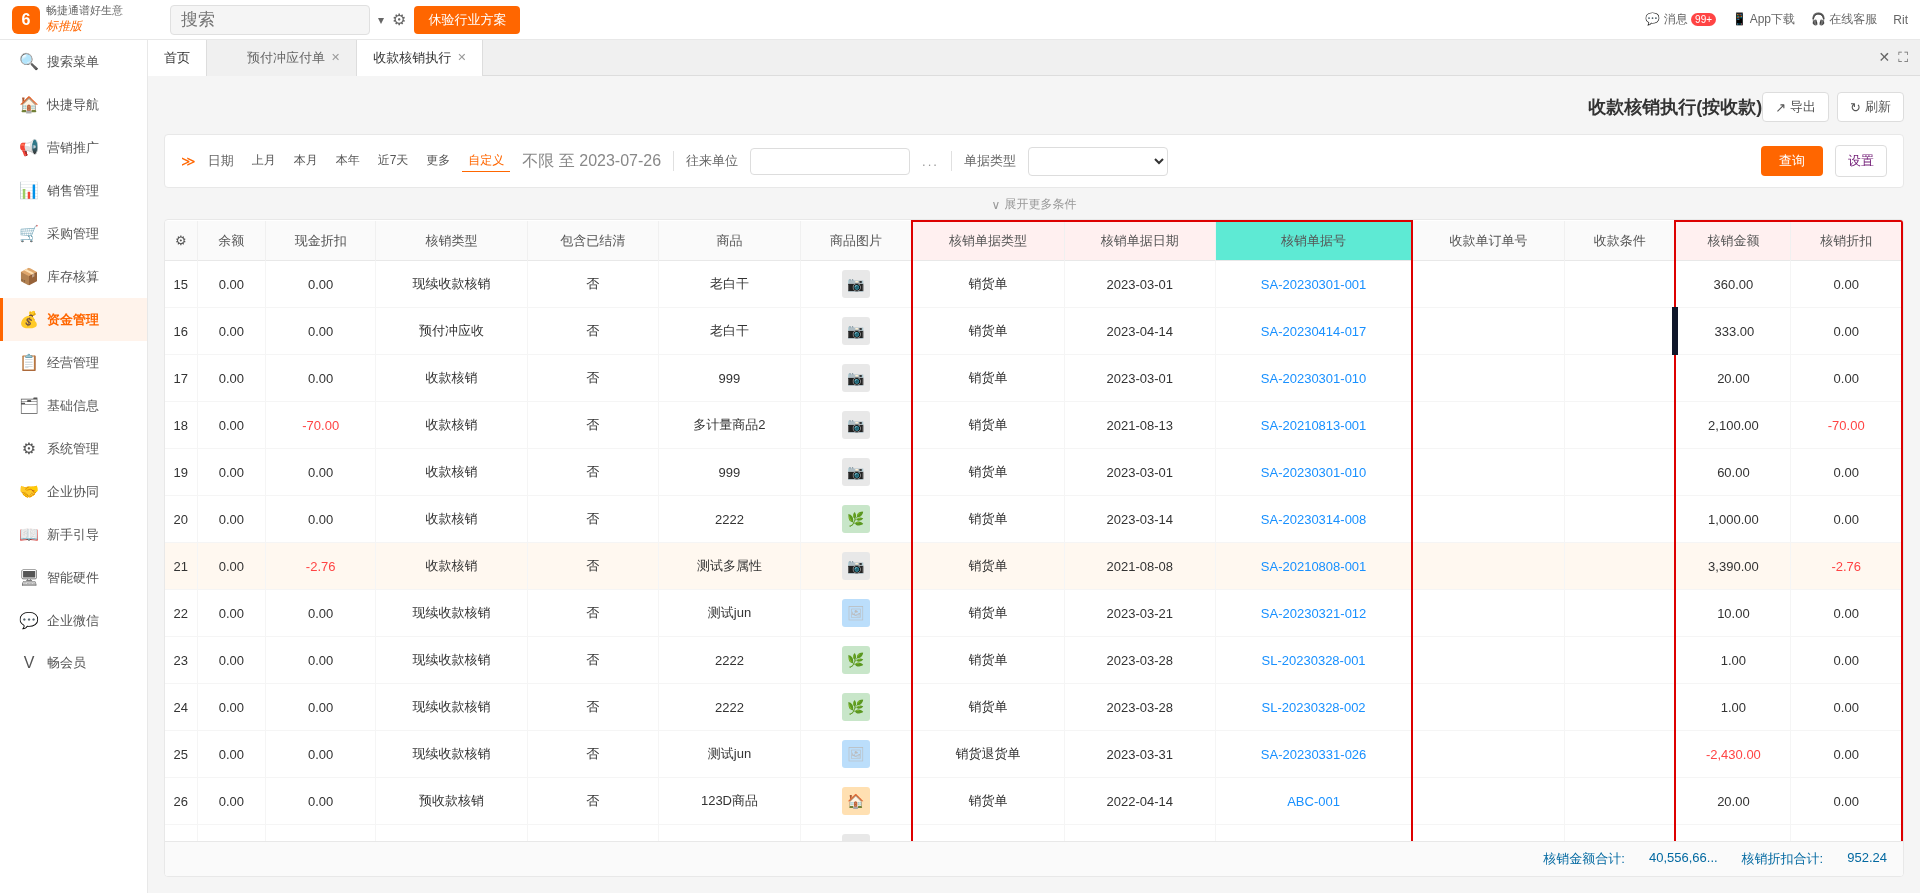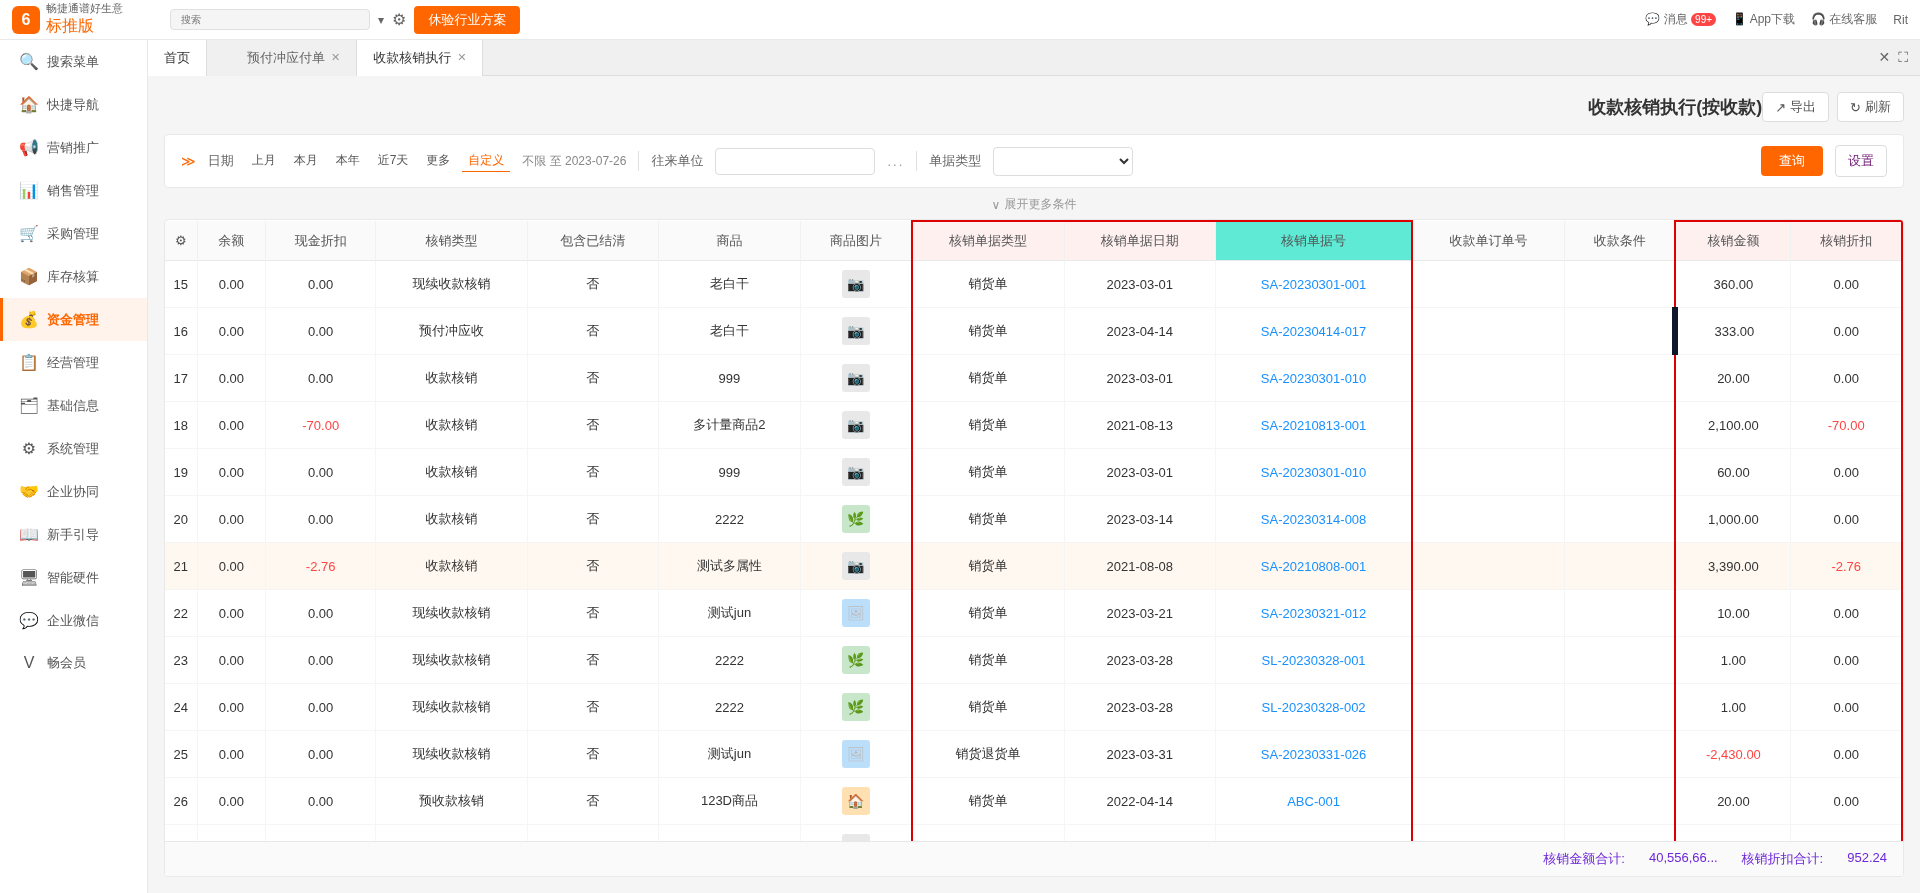--- a/index.html
+++ b/index.html
@@ -22,30 +22,30 @@
       width: 148px;
     }
     .logo-icon {
       width: 28px; height: 28px;
       background: #f60;
       border-radius: 6px;
       display: flex; align-items: center; justify-content: center;
       color: white; font-size: 16px; font-weight: bold;
     }
     .logo-text { font-size: 11px; color: #666; line-height: 1.2; }
-    .logo-badge { font-size: 16px; color: #f60; }
+    .logo-badge { font-size: 12px; color: #f60; font-style: italic; }
     .top-bar-center { flex: 1; display: flex; align-items: center; gap: 8px; }
     .top-bar-search {
       background: #f5f5f5;
       border: 1px solid #e0e0e0;
       border-radius: 4px;
       padding: 4px 10px;
       width: 200px;
       color: #999;
-      font-size: 10px;
+      font-size: 17px;
     }
     .top-bar-dropdown { display: flex; align-items: center; gap: 4px; color: #666; font-size: 12px; cursor: pointer; }
     .top-bar-gear { color: #666; cursor: pointer; font-size: 16px; }
     .top-bar-btn {
       background: #f60;
       color: white;
       border: none;
       border-radius: 4px;
       padding: 5px 14px;
       font-size: 13px;
@@ -138,21 +138,21 @@
       align-items: center;
       gap: 12px;
       margin-bottom: 8px;
       flex-wrap: wrap;
     }
     .filter-toggle { color: #f60; cursor: pointer; font-size: 14px; }
     .filter-label { color: #666; font-size: 13px; }
     .filter-links { display: flex; gap: 6px; }
     .filter-link { color: #555; cursor: pointer; font-size: 12px; padding: 2px 6px; }
     .filter-link.custom { color: #f60; border-bottom: 1px solid #f60; }
-    .filter-date-range { color: #888; font-size: 12px; }
+    .filter-date-range { color: #888; font-size: 16px; }
     .filter-divider { width: 1px; height: 20px; background: #e0e0e0; }
     .filter-input {
       border: 1px solid #ddd;
       border-radius: 4px;
       padding: 5px 10px;
       font-size: 13px;
       color: #999;
       width: 160px;
     }
     .filter-dots { color: #999; letter-spacing: 2px; }
@@ -236,21 +236,21 @@
     .red-text { color: #f44; }
 
     
     .table-footer {
       border-top: 1px solid #e8e8e8;
       padding: 8px 16px;
       display: flex;
       justify-content: flex-end;
       gap: 24px;
       font-size: 13px;
-      color: #6d28d9;
+      color: #0369a1;
       background: #fafafa;
     }
     .footer-val { font-weight: 500; }
 
     
     .img-thumb {
       width: 28px; height: 28px;
       background: #eee;
       border-radius: 3px;
       display: inline-flex;

